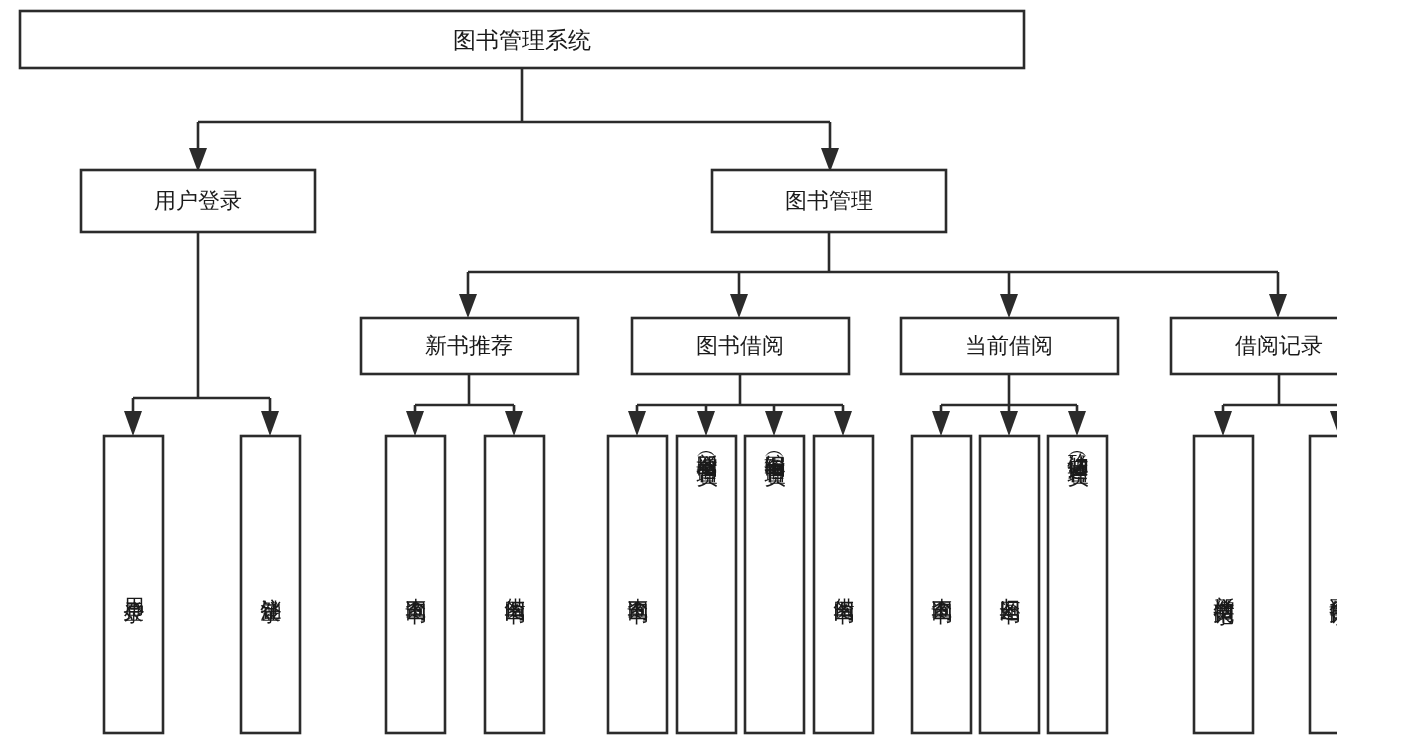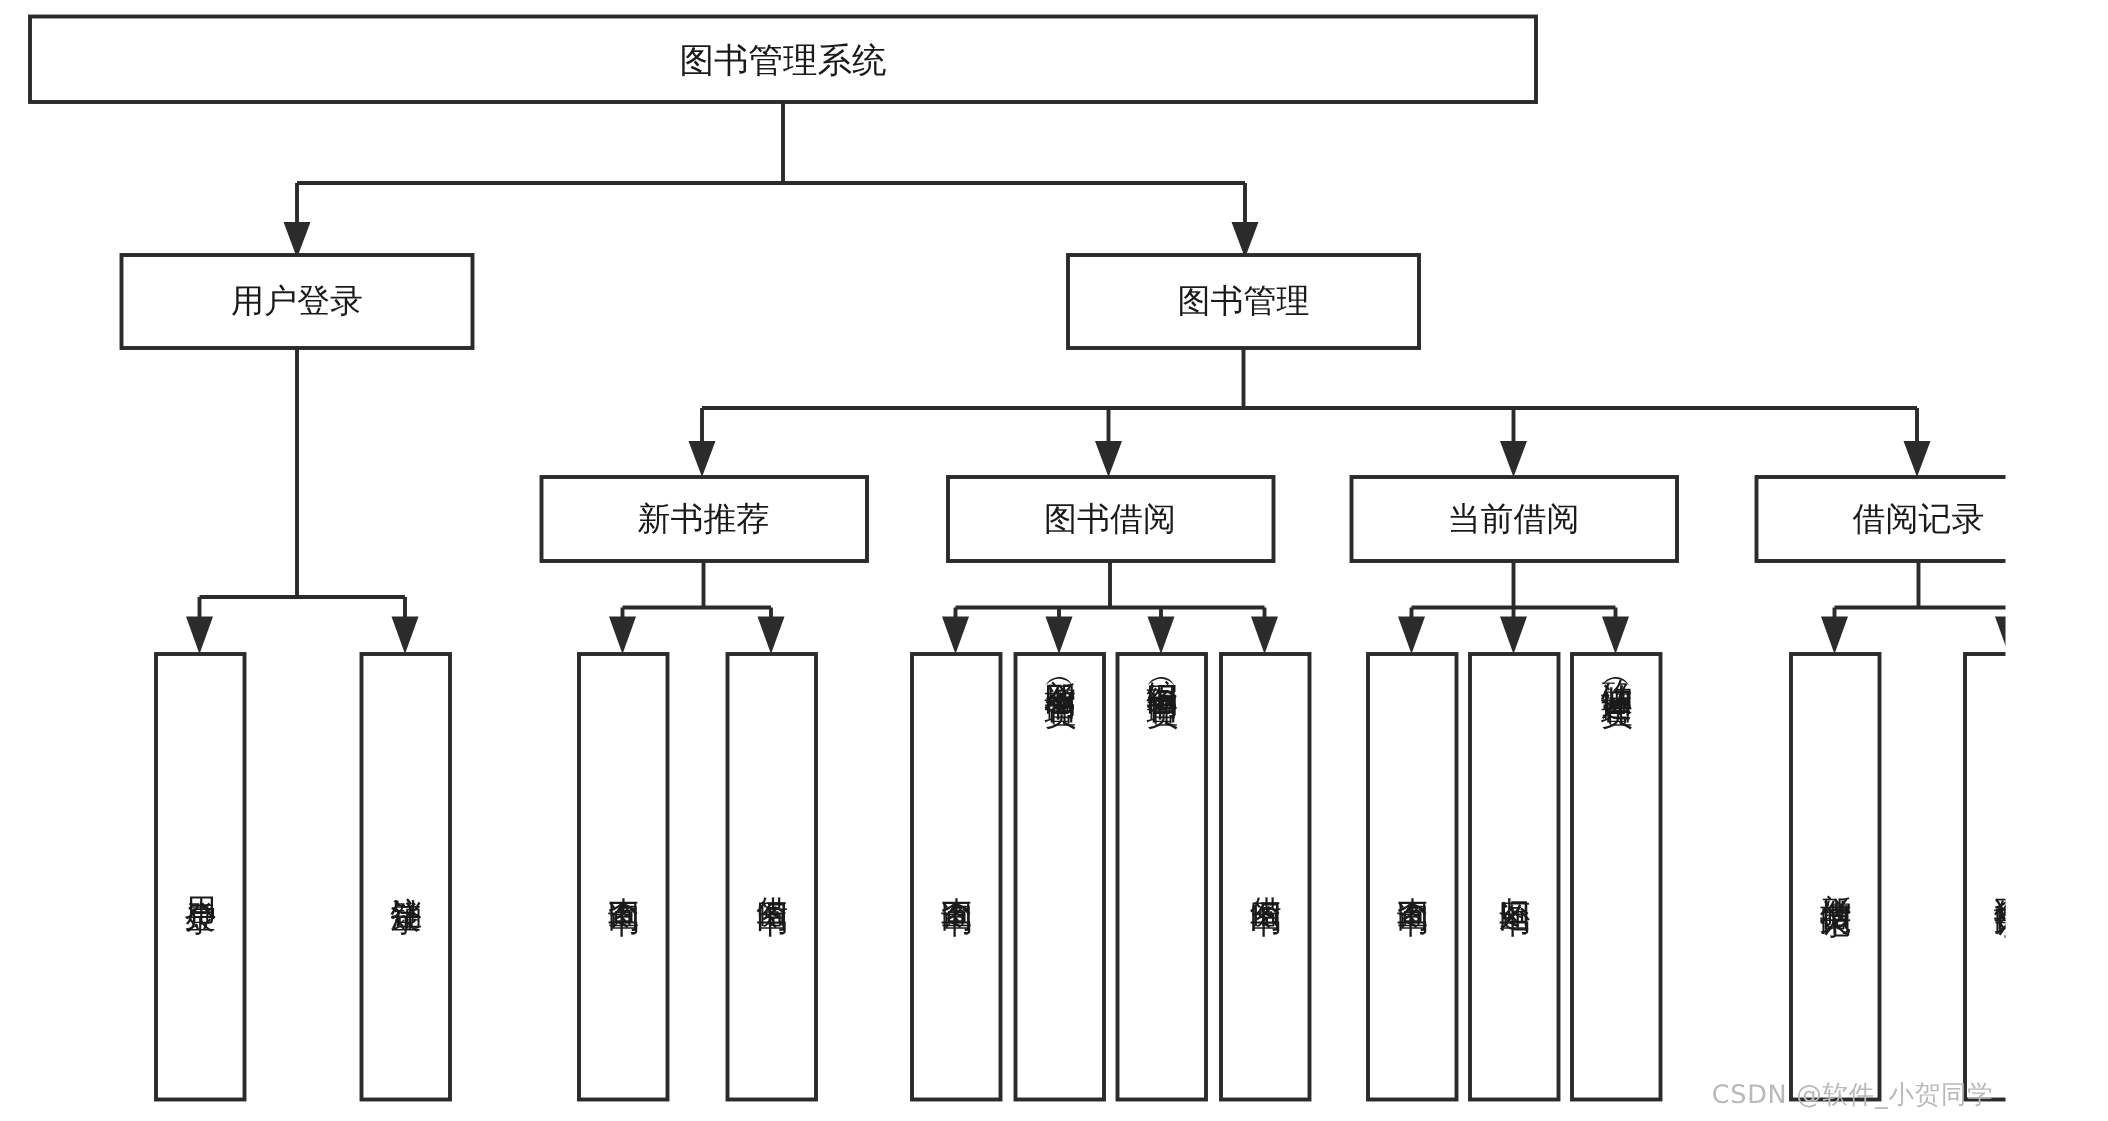--- a/index.html
+++ b/index.html
@@ -240,14 +240,13 @@
     <span class="leaf-label">确认归还（管理员）</span>
   </div>
 
   <div class="leaf-label-wrap" style="left:1194px; top:436px; width:59px; height:297px;">
     <span class="leaf-label">新增借阅记录</span>
   </div>
   <div class="leaf-label-wrap" style="left:1310px; top:436px; width:59px; height:297px;">
     <span class="leaf-label">查询借阅记录</span>
   </div>
 
-  <div class="watermark">CSDN @软件_小贺同学</div>
 </div>
 
 </body></html>

